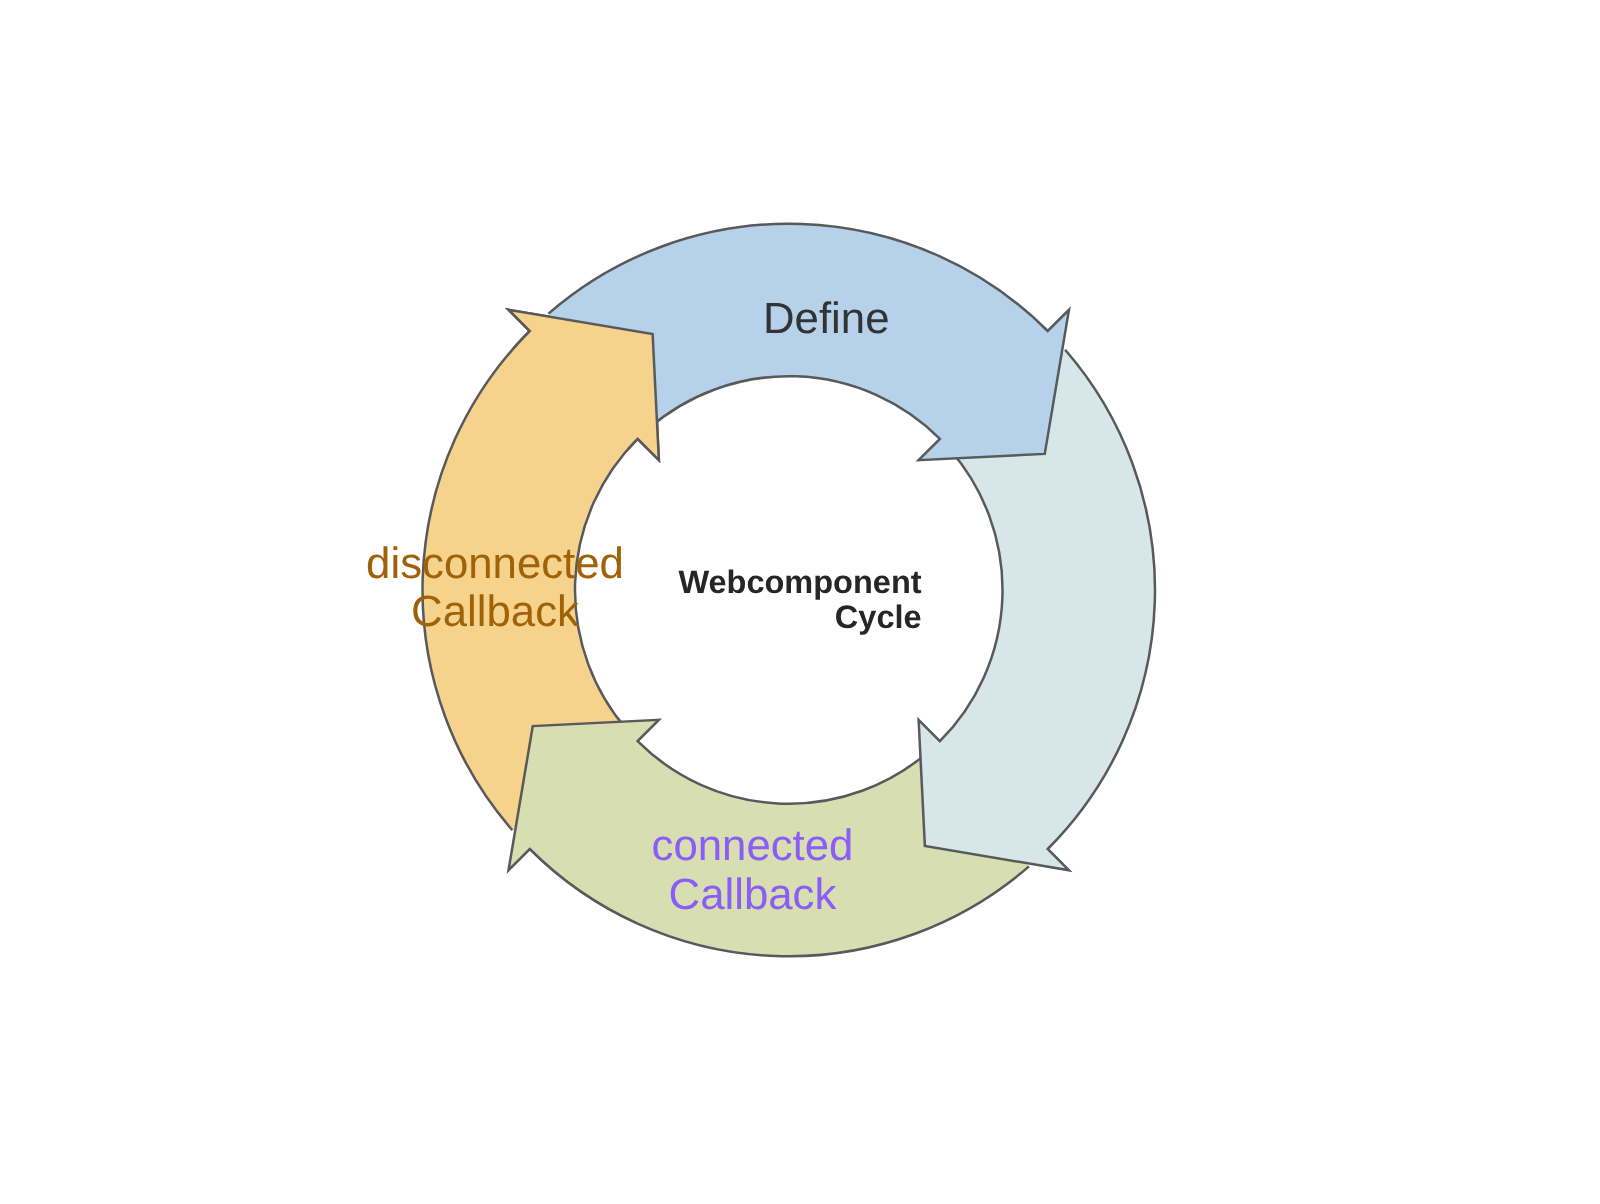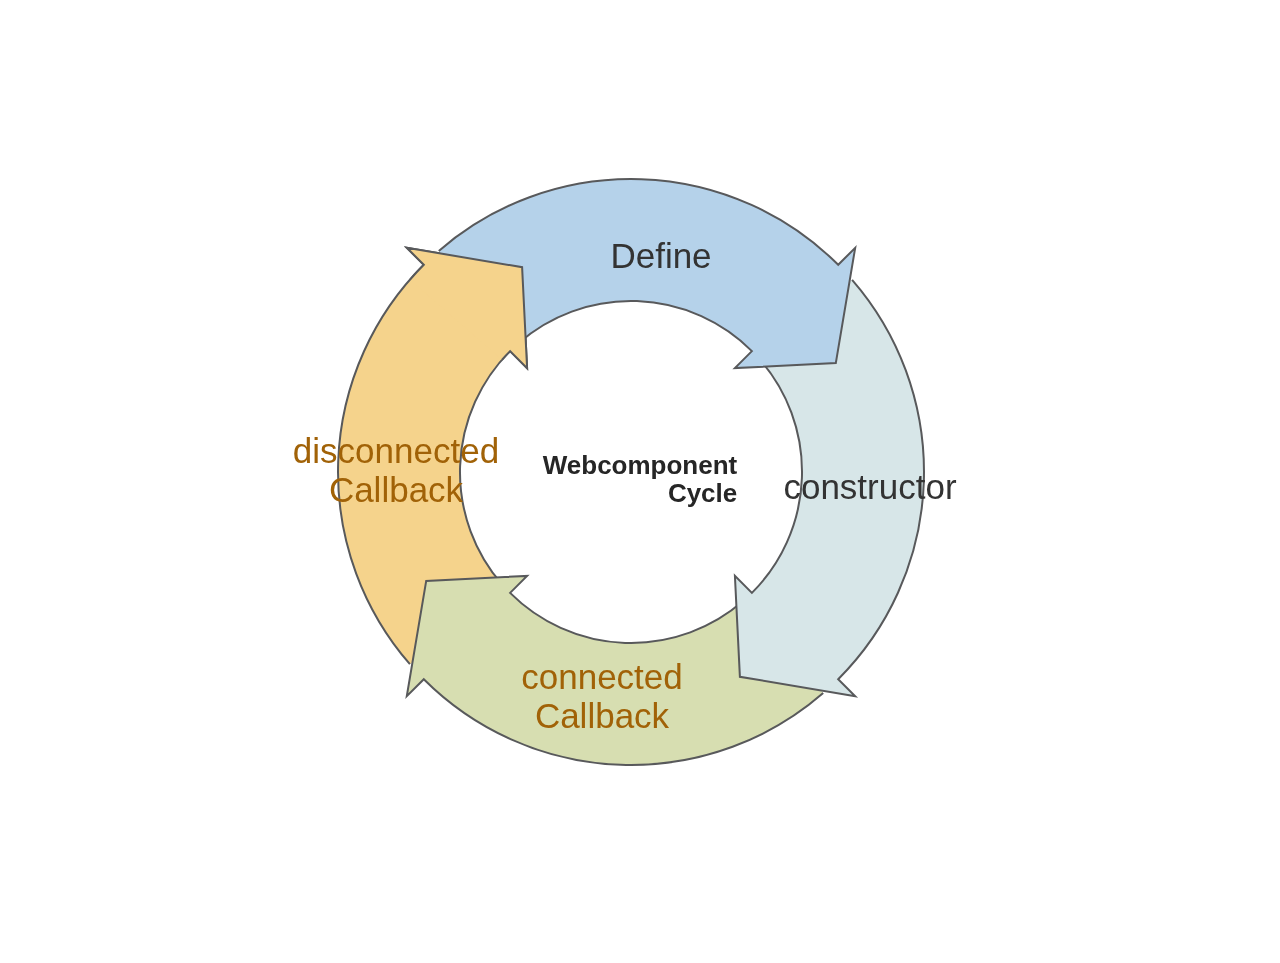--- a/index.html
+++ b/index.html
@@ -53,23 +53,22 @@
   <svg width="1280" height="963" viewBox="0 0 1280 963">
       <path d="M 409.9 664.2 A 293 293 0 0 1 423.8 264.8 L 406.8 247.8 L 522.1 267.2 L 527.1 368.1 L 510.1 351.1 A 171 171 0 0 0 501.9 584.2" fill="#f5d38c" stroke="#58595b" stroke-width="2" stroke-linejoin="miter"></path>
       <path d="M 823.2 693.1 A 293 293 0 0 1 423.8 679.2 L 406.8 696.2 L 426.2 580.9 L 527.1 575.9 L 510.1 592.9 A 171 171 0 0 0 743.2 601.1" fill="#d7deb1" stroke="#58595b" stroke-width="2" stroke-linejoin="miter"></path>
       <path d="M 852.1 279.8 A 293 293 0 0 1 838.2 679.2 L 855.2 696.2 L 739.9 676.8 L 734.9 575.9 L 751.9 592.9 A 171 171 0 0 0 760.1 359.8" fill="#d7e6e8" stroke="#58595b" stroke-width="2" stroke-linejoin="miter"></path>
       <path d="M 438.8 250.9 A 293 293 0 0 1 838.2 264.8 L 855.2 247.8 L 835.8 363.1 L 734.9 368.1 L 751.9 351.1 A 171 171 0 0 0 518.8 342.9" fill="#b5d2ea" stroke="#58595b" stroke-width="2" stroke-linejoin="miter"></path>
       <path d="M 409.9 279.8 A 293 293 0 0 1 423.8 264.8 L 406.8 247.8 L 522.1 267.2 L 527.1 368.1 L 510.1 351.1 A 171 171 0 0 0 501.9 359.8" fill="#f5d38c" stroke="#58595b" stroke-width="2" stroke-linejoin="miter"></path>
     </svg>
 
   <div class="seg-label label-define" style="color: rgb(51, 51, 51);">Define</div>
 
-  <div class="seg-label label-constructor" style="color: rgb(51, 51, 51);">constructor</div>
 
-  <div class="seg-label label-connected" style="color: #a16207; text-align: center;">connected
+  <div class="seg-label label-connected" style="color: #8b5cf6; text-align: center;">connected
 Callback</div>
 
   <div class="seg-label label-disconnected" style="color: #a16207;">disconnected
 Callback</div>
 
   <div class="center-title" style="color: rgb(38, 38, 38); text-align: right;">Webcomponent
 Cycle</div>
 
 </div>
 

